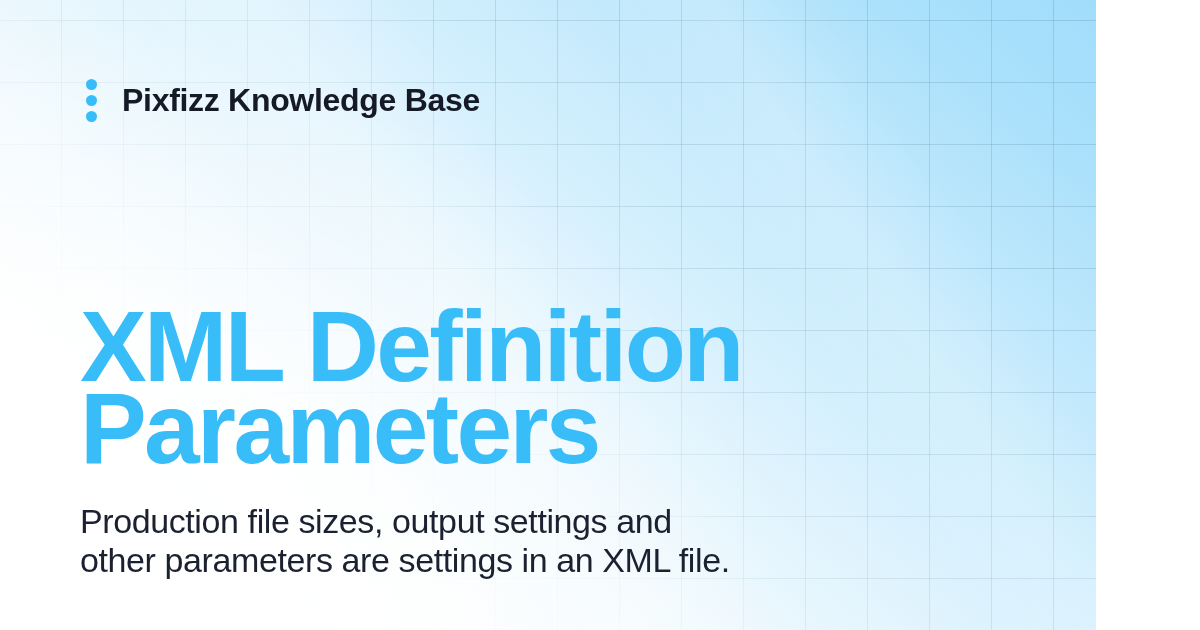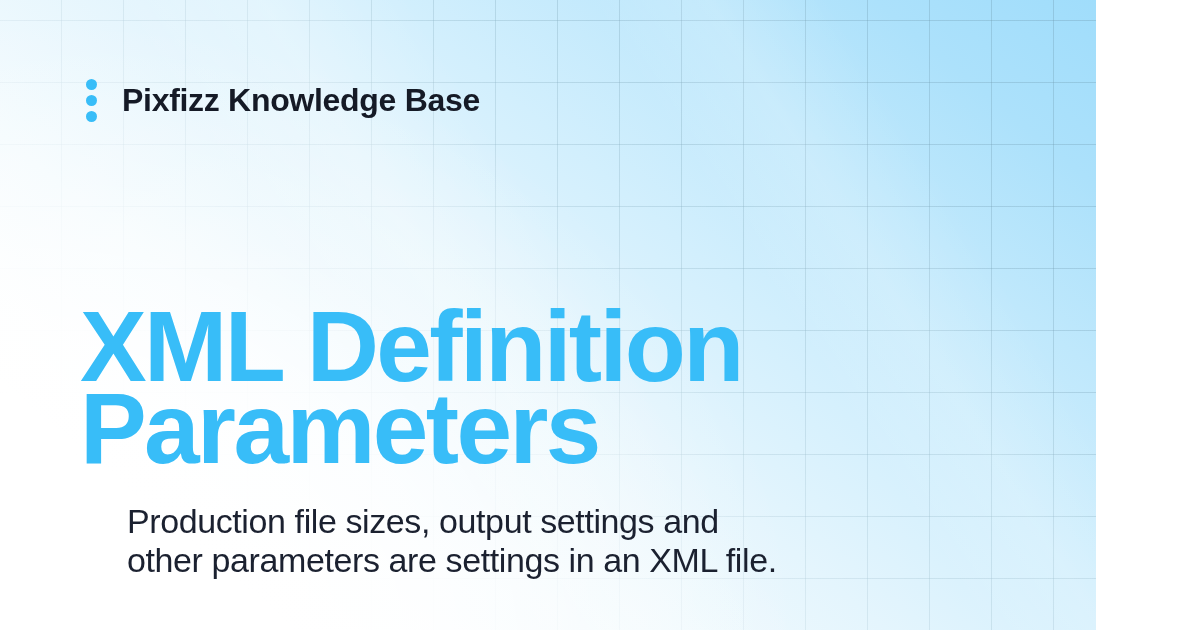--- a/index.html
+++ b/index.html
@@ -162,21 +162,20 @@
     width: 860px;
     font-size: 34px;
     line-height: 39px;
     font-weight: 400;
     letter-spacing: -0.4px;
     color: #1b2130;
   }
   .subtitle .sub-line {
     display: block;
     white-space: nowrap;
-    margin-left: 47px;
   }
 </style>
 </head>
 <body>
 
 <div class="banner">
 
   <div class="bg-gradient"></div>
   <div class="bg-grid"></div>
   <div class="bg-sheen"></div>

